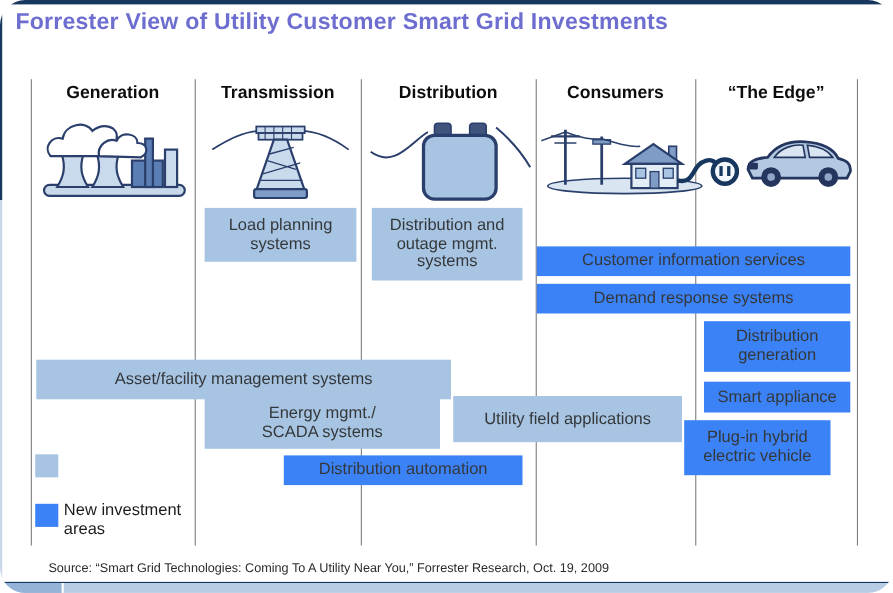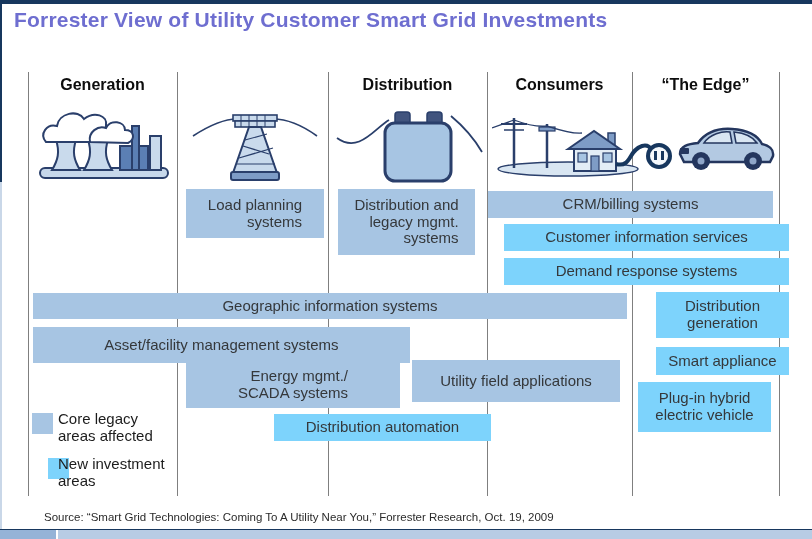--- a/index.html
+++ b/index.html
@@ -1,39 +1,39 @@
 <!DOCTYPE html>
 <html><head>
 <meta charset="utf-8">
 <style>
   html,body{margin:0;padding:0;background:#fff;}
   .canvas{
     position:relative;width:812px;height:539px;background:#ffffff;
-    font-family:"Liberation Sans", sans-serif;overflow:hidden;
+    font-family:"Liberation Sans", sans-serif;overflow:hidden;border-radius:23px;
   }
   .top-bar{position:absolute;left:0;top:0;width:812px;height:4px;background:#17375E;}
   .left-edge-dark{position:absolute;left:0;top:0;width:2px;height:182px;background:#17375E;}
   .left-edge-light{position:absolute;left:0;top:182px;width:2px;height:347px;background:#C9D7E8;}
   .title{
     position:absolute;left:14px;top:8px;width:780px;
     font-size:21px;font-weight:bold;color:#6E6ED0;letter-spacing:.2px;
   }
   .vline{position:absolute;top:72px;width:1px;height:424px;background:#7F7F7F;z-index:1;}
   .col-header{
     position:absolute;top:76px;font-size:16px;font-weight:bold;color:#0d0d0d;
     text-align:center;z-index:2;
   }
   .icon{position:absolute;z-index:2;}
   .box{
     position:absolute;display:flex;align-items:center;justify-content:center;
     text-align:center;font-size:15px;line-height:1.13;color:#35383B;
     white-space:pre-line;z-index:3;
   }
-  .legacy{background:#A7C5E3;text-align:right;}
-  .invest{background:#7dd3fc;margin-left:16px;}
+  .legacy{background:#A7C5E3;}
+  .invest{background:#3b82f6;}
   .legend-swatch{position:absolute;width:21px;height:21px;z-index:2;}
   .legend-label{
     position:absolute;font-size:15px;line-height:1.15;color:#1c1c1c;
     white-space:pre-line;z-index:2;
   }
   .source{
     position:absolute;left:44px;top:511px;font-size:11.5px;color:#2b2b2b;z-index:2;
   }
   .bottom-bar{
     position:absolute;left:0;bottom:0;width:812px;height:9px;
@@ -56,20 +56,21 @@
   <div class="title">Forrester View of Utility Customer Smart Grid Investments</div>
 
   <div class="vline" style="left:28px"></div>
   <div class="vline" style="left:177px"></div>
   <div class="vline" style="left:328px"></div>
   <div class="vline" style="left:487px"></div>
   <div class="vline" style="left:632px"></div>
   <div class="vline" style="left:779px"></div>
 
   <div class="col-header" style="left:28px;width:149px">Generation</div>
+  <div class="col-header" style="left:177px;width:151px">Transmission</div>
   <div class="col-header" style="left:328px;width:159px">Distribution</div>
   <div class="col-header" style="left:487px;width:145px">Consumers</div>
   <div class="col-header" style="left:632px;width:147px">“The Edge”</div>
 
   <svg class="icon" style="left:34px;top:102px" width="140" height="80" viewBox="0 0 140 80">
     <rect x="6" y="66" width="128" height="10" rx="5" fill="#C7D8EB" stroke="#2A3F6B" stroke-width="2"></rect>
     <path d="M22,38 C26,50 24,58 18,68 L46,68 C40,58 38,50 42,38 Z" fill="#C9DAEC" stroke="#2A3F6B" stroke-width="2"></path>
     <path d="M54,38 C58,50 56,58 50,68 L78,68 C72,58 70,50 74,38 Z" fill="#C9DAEC" stroke="#2A3F6B" stroke-width="2"></path>
     <rect x="86" y="44" width="28" height="24" fill="#5B7FB4" stroke="#2A3F6B" stroke-width="2"></rect>
     <rect x="98" y="24" width="7" height="44" fill="#5B7FB4" stroke="#2A3F6B" stroke-width="2"></rect>
@@ -127,40 +128,36 @@
     <rect x="6" y="34" width="9" height="6" rx="1" fill="#24365E"></rect>
     <circle cx="27" cy="47" r="9" fill="#24365E"></circle>
     <circle cx="27" cy="47" r="3.5" fill="#8FA6C9"></circle>
     <circle cx="79" cy="47" r="9" fill="#24365E"></circle>
     <circle cx="79" cy="47" r="3.5" fill="#8FA6C9"></circle>
   </svg>
 
   <div class="box legacy" style="left:186px;top:189px;width:138px;height:49px">Load planning
 systems</div>
   <div class="box legacy" style="left:338px;top:189px;width:137px;height:66px">Distribution and
-legacy mgmt.
+outage mgmt.
 systems</div>
-  <div class="box legacy" style="left:488px;top:191px;width:285px;height:27px">CRM/billing systems</div>
   <div class="box invest" style="left:488px;top:224px;width:285px;height:27px">Customer information services</div>
   <div class="box invest" style="left:488px;top:258px;width:285px;height:27px">Demand response systems</div>
-  <div class="box legacy" style="left:33px;top:293px;width:594px;height:26px">Geographic information systems</div>
   <div class="box invest" style="left:640px;top:292px;width:133px;height:46px">Distribution
 generation</div>
   <div class="box legacy" style="left:33px;top:327px;width:377px;height:36px">Asset/facility management systems</div>
   <div class="box invest" style="left:640px;top:347px;width:133px;height:28px">Smart appliance</div>
   <div class="box legacy" style="left:186px;top:361px;width:214px;height:47px">Energy mgmt./
 SCADA systems</div>
   <div class="box legacy" style="left:412px;top:360px;width:208px;height:42px">Utility field applications</div>
   <div class="box invest" style="left:622px;top:382px;width:133px;height:50px">Plug-in hybrid
 electric vehicle</div>
   <div class="box invest" style="left:258px;top:414px;width:217px;height:27px">Distribution automation</div>
 
   <div class="legend-swatch legacy" style="left:32px;top:413px"></div>
-  <div class="legend-label" style="left:58px;top:410px;width:120px">Core legacy
-areas affected</div>
   <div class="legend-swatch invest" style="left:32px;top:458px"></div>
   <div class="legend-label" style="left:58px;top:455px;width:130px">New investment
 areas</div>
 
   <div class="source">Source:  “Smart Grid Technologies: Coming To A Utility Near You,” Forrester Research, Oct. 19, 2009</div>
 
   <div class="bottom-bar"></div>
   <div class="bottom-bar-left"></div>
 
 </div>

